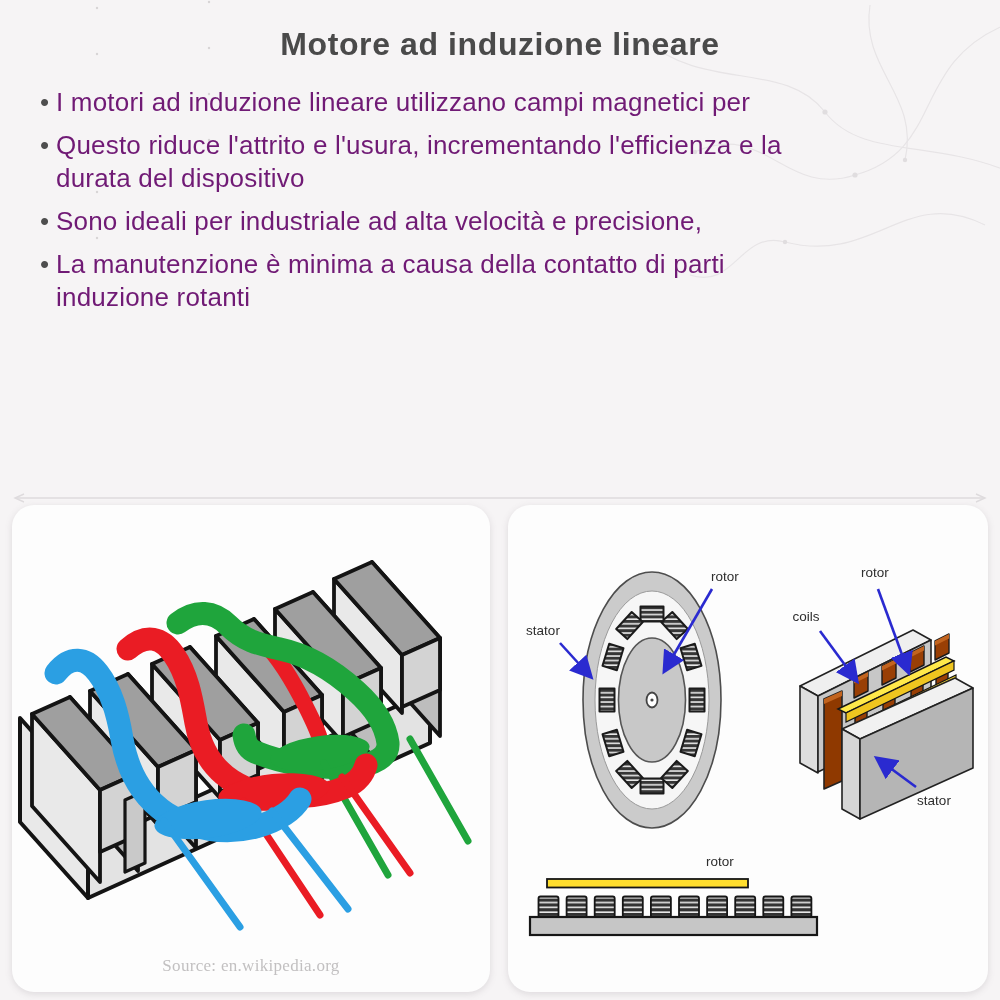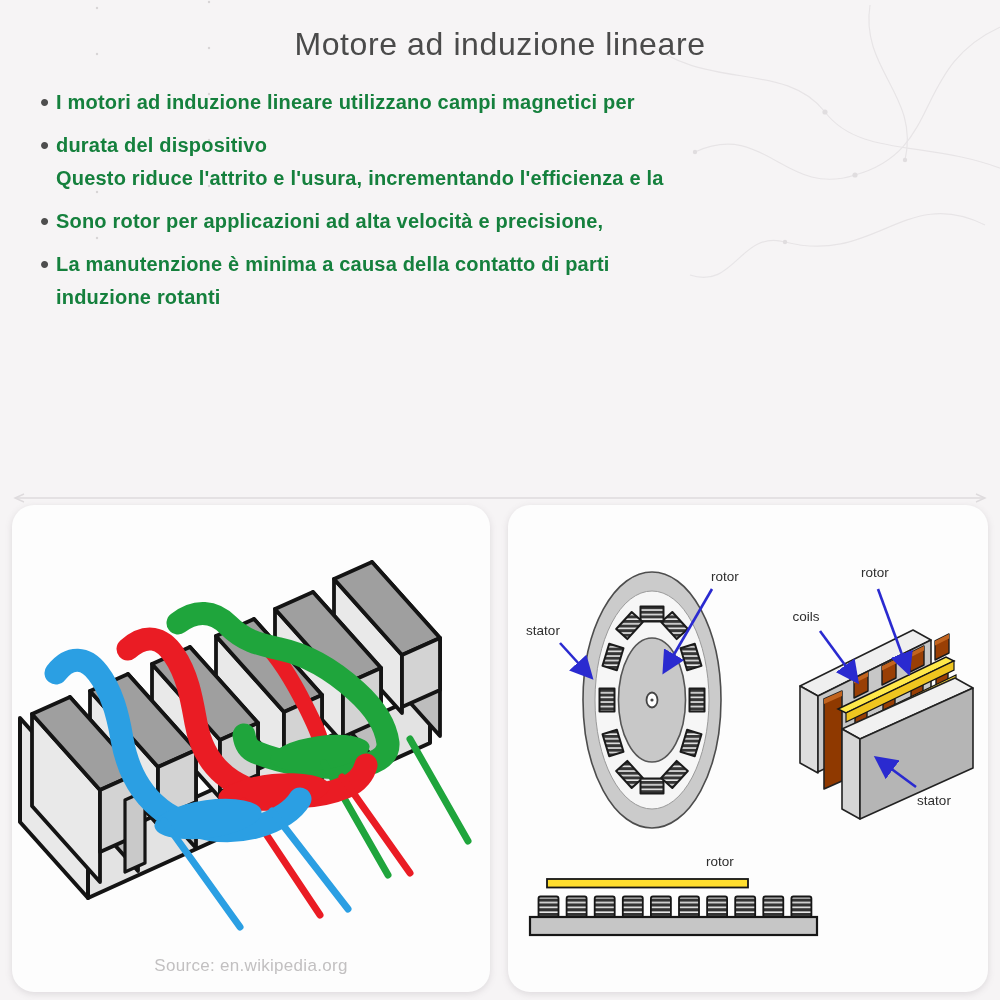--- a/index.html
+++ b/index.html
@@ -2,40 +2,40 @@
 <html><head>
 <meta charset="utf-8">
 <style>
   * { margin:0; padding:0; box-sizing:border-box; }
   body { font-family:"Liberation Sans", sans-serif; background:#eceaec; }
   .page { position:relative; width:1000px; height:1000px; background:#f6f4f5; overflow:hidden; }
 
   .bg-decor { position:absolute; top:0; left:0; pointer-events:none; }
 
   .title { position:absolute; top:26px; left:0; width:1000px; text-align:center;
-           font-size:32px; font-weight:400; color:#4a4a4a; letter-spacing:.6px; }
+           font-size:32px; font-weight:700; color:#4a4a4a; letter-spacing:.6px; }
 
   .bullets { position:absolute; top:86px; left:40px; width:930px; list-style:none; }
   .bullets li { position:relative; padding-left:16px; margin-bottom:10px; }
   .bullets li::before { content:"•"; position:absolute; left:0; top:1px;
                         font-size:26px; color:#4e4e4e; }
-  .bline { display:block; white-space:nowrap; font-size:20px; line-height:33px;
-           color:#15803d; letter-spacing:.2px;font-weight:bold; }
+  .bline { display:block; white-space:nowrap; font-size:26px; line-height:33px;
+           color:#701a75; letter-spacing:.2px; }
 
   .divider { position:absolute; top:492px; left:0; }
 
   .cards { position:absolute; top:505px; left:0; width:1000px; height:487px; }
   .card { position:absolute; top:0; height:487px; background:#fdfdfd;
           border-radius:22px; box-shadow:0 2px 7px rgba(110,100,110,.18); }
   .card-left  { left:12px;  width:478px; }
   .card-right { left:508px; width:480px; }
   .fig { position:absolute; top:0; left:0; }
 
   .source { position:absolute; bottom:16px; left:0; width:100%; text-align:center;
-            font-size:17px; color:#c2c0c1; letter-spacing:.3px; }
+            font-size:17px; color:#c2c0c1; letter-spacing:.3px;font-family:Liberation Serif, serif; }
 
   .ol  { stroke:#141414; stroke-width:4;   stroke-linejoin:round; }
   .ol2 { stroke:#141414; stroke-width:3.2; stroke-linejoin:round; }
   .wind { fill:none; stroke-linecap:round; stroke-linejoin:round; }
   .lbl { font-family:"Liberation Sans", sans-serif; font-size:13.5px; fill:#2e2e2e; }
   .arrow { stroke-width:2.6; fill:none; }
   .thin { stroke:#222; stroke-width:1.6; stroke-linejoin:round; }
 </style>
 </head>
 <body>
@@ -71,25 +71,25 @@
     </g>
   </svg>
 
   <h1 class="title">Motore ad induzione lineare</h1>
 
   <ul class="bullets">
     <li>
       <span class="bline">I motori ad induzione lineare utilizzano campi magnetici per</span>
     </li>
     <li>
+      <span class="bline">Questo riduce l'attrito e l'usura, incrementando l'efficienza e la</span>
       <span class="bline">durata del dispositivo</span>
-      <span class="bline">Questo riduce l'attrito e l'usura, incrementando l'efficienza e la</span>
-    </li>
-    <li>
-      <span class="bline">Sono rotor per applicazioni ad alta velocità e precisione,</span>
+    </li>
+    <li>
+      <span class="bline">Sono ideali per industriale ad alta velocità e precisione,</span>
     </li>
     <li>
       <span class="bline">La manutenzione è minima a causa della contatto di parti</span>
       <span class="bline">induzione rotanti</span>
     </li>
   </ul>
 
   <svg class="divider" width="1000" height="12">
     <g stroke="#dedbdd" stroke-width="1.4" fill="none">
       <line x1="16" y1="6" x2="984" y2="6"></line>

